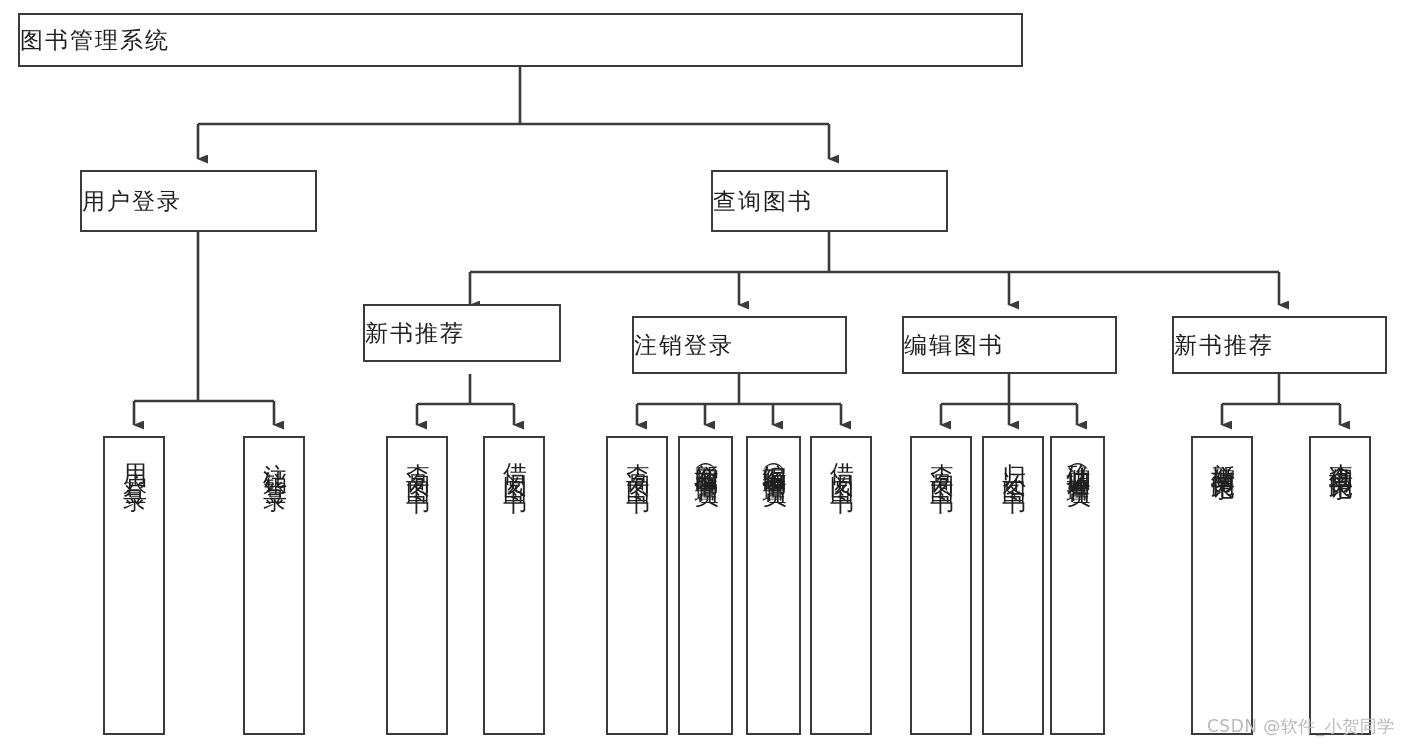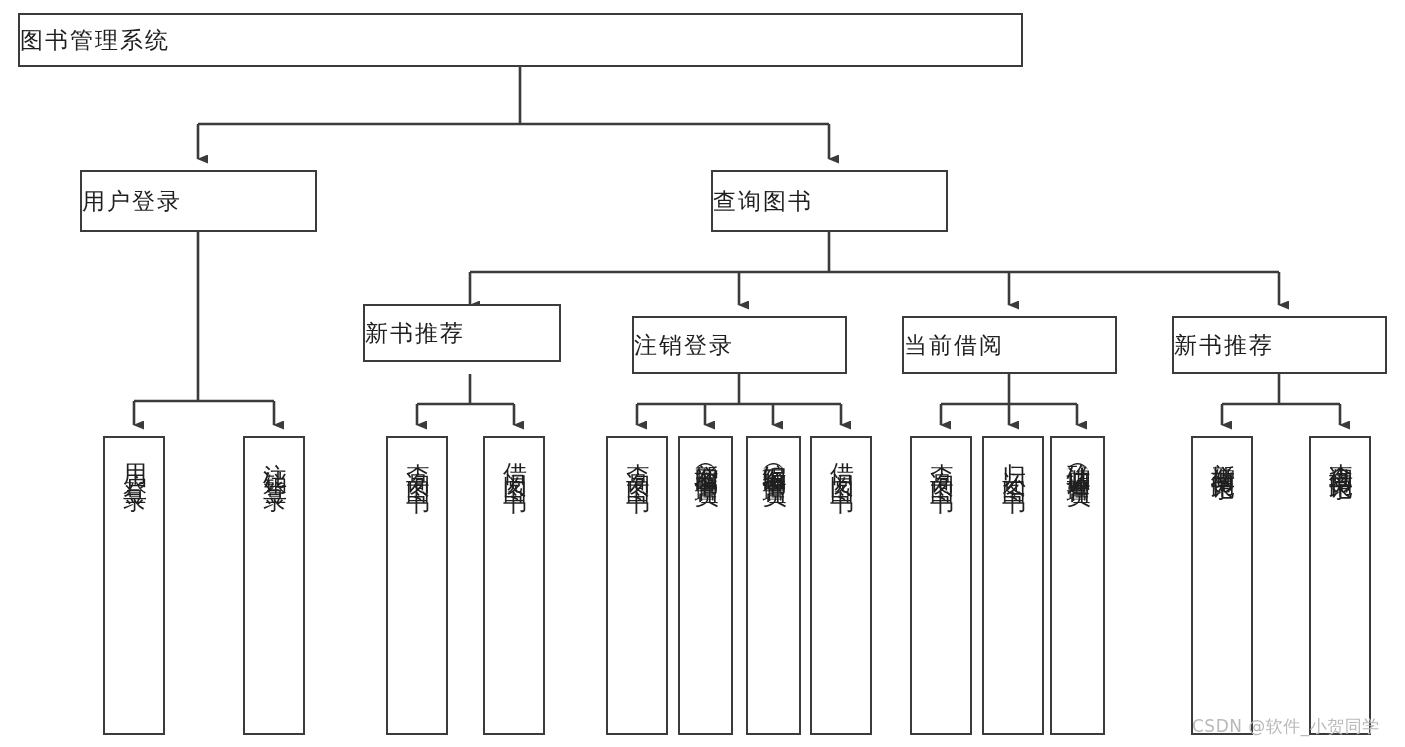--- a/index.html
+++ b/index.html
@@ -152,21 +152,21 @@
 
   <div class="node-box horizontal" style="left:363px; top:304px; width:198px; height:58px;">
     <span class="node-label">新书推荐</span>
   </div>
 
   <div class="node-box horizontal" style="left:632px; top:316px; width:215px; height:58px;">
     <span class="node-label">注销登录</span>
   </div>
 
   <div class="node-box horizontal" style="left:902px; top:316px; width:215px; height:58px;">
-    <span class="node-label">当前借阅</span>
+    <span class="node-label">编辑图书</span>
   </div>
 
   <div class="node-box horizontal" style="left:1172px; top:316px; width:215px; height:58px;">
     <span class="node-label">新书推荐</span>
   </div>
 
   <div class="node-box vertical lvl-mid" style="left:103px; top:436px; width:62px; height:299px;">
     <span class="node-label">用户登录</span>
   </div>
 
@@ -211,15 +211,15 @@
   </div>
 
   <div class="node-box vertical lvl-long" style="left:1191px; top:436px; width:62px; height:299px;">
     <span class="node-label">新增借阅记录</span>
   </div>
 
   <div class="node-box vertical lvl-long" style="left:1309px; top:436px; width:62px; height:299px;">
     <span class="node-label">查询借阅记录</span>
   </div>
 
-  <div class="watermark" style="left:1192px; top:715px;">CSDN @软件_小贺同学</div>
+  <div class="watermark" style="left:1192px; top:715px;padding-left:15px;">CSDN @软件_小贺同学</div>
 
 </div>
 
 </body></html>

